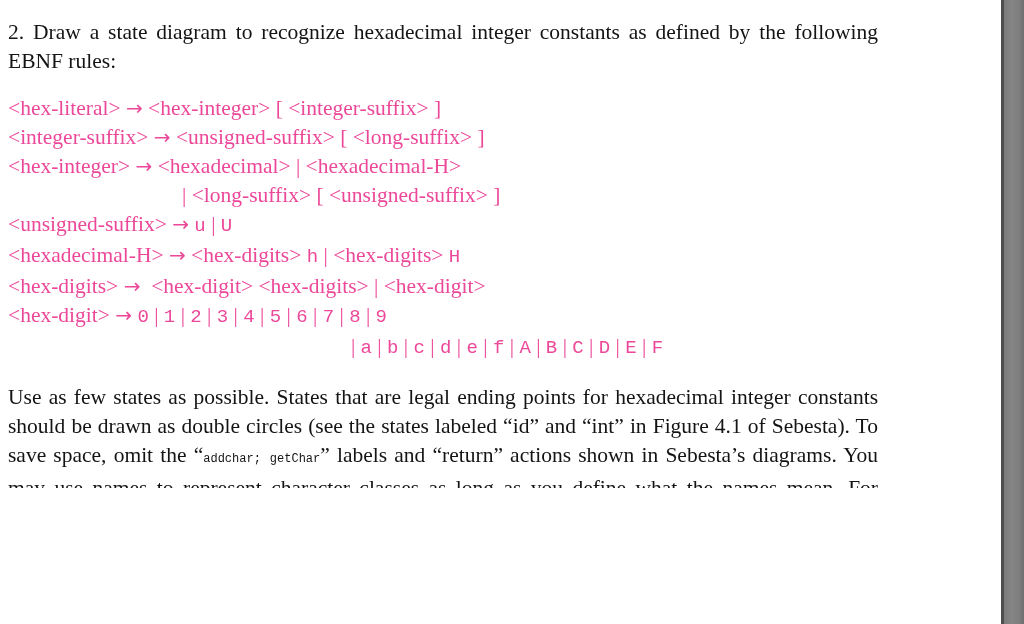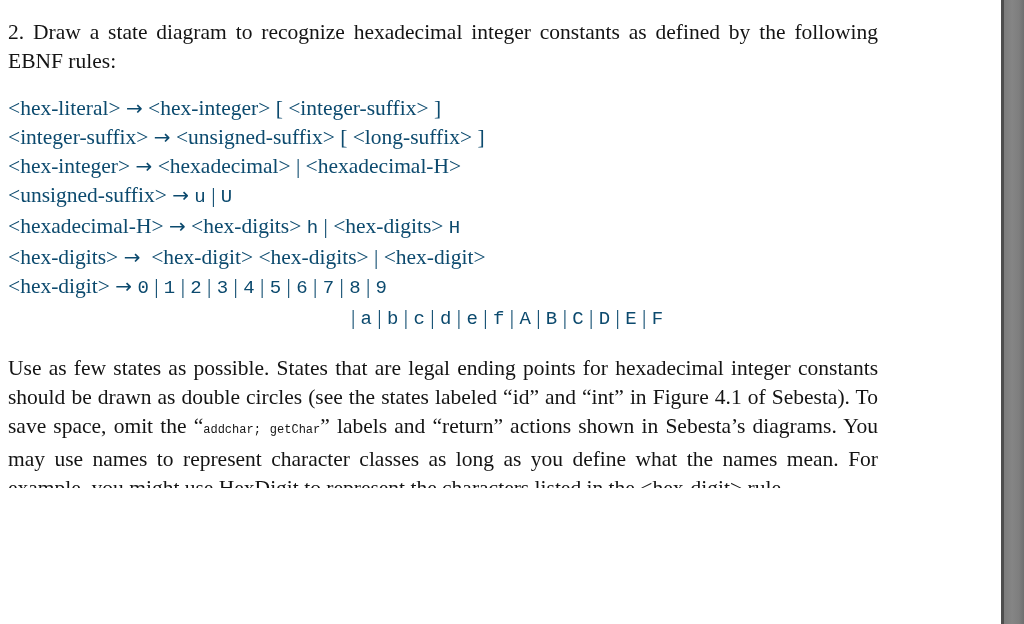--- a/index.html
+++ b/index.html
@@ -45,21 +45,21 @@
   .para.intro {
     margin-bottom: 0;
   }
 
   .gap-small { height: 20px; }
   .gap-rules { height: 18px; }
 
   .rules {
     font-size: 21.5px;
     line-height: 29px;
-    color: #0c4a6e;
+    color: #ec4899;
   }
 
   .rule-line {
     white-space: pre;
     font-size: 21.5px;
     line-height: 29px;
   }
 
   .nt {
     font-family: "Liberation Serif", "DejaVu Serif", serif;
@@ -123,20 +123,21 @@
     <div class="gap-rules"></div>
 
     <div class="rules">
 
       <div class="rule-line"><span class="nt">&lt;hex-literal&gt;</span> <span class="arrow">→</span> <span class="nt">&lt;hex-integer&gt; [ &lt;integer-suffix&gt; ]</span></div>
 
       <div class="rule-line"><span class="nt">&lt;integer-suffix&gt;</span> <span class="arrow">→</span> <span class="nt">&lt;unsigned-suffix&gt; [ &lt;long-suffix&gt; ]</span></div>
 
       <div class="rule-line"><span class="nt">&lt;hex-integer&gt;</span> <span class="arrow">→</span> <span class="nt">&lt;hexadecimal&gt; | &lt;hexadecimal-H&gt;</span></div>
 
+      <div class="rule-line indent-1"><span class="nt">| &lt;long-suffix&gt; [ &lt;unsigned-suffix&gt; ]</span></div>
 
       <div class="rule-line"><span class="nt">&lt;unsigned-suffix&gt;</span> <span class="arrow">→</span> <span class="term">u</span> <span class="bar">|</span> <span class="term">U</span></div>
 
 
 
       <div class="rule-line"><span class="nt">&lt;hexadecimal-H&gt;</span> <span class="arrow">→</span> <span class="nt">&lt;hex-digits&gt;</span> <span class="term">h</span> <span class="bar">|</span> <span class="nt">&lt;hex-digits&gt;</span> <span class="term">H</span></div>
 
       <div class="rule-line"><span class="nt">&lt;hex-digits&gt;</span> <span class="arrow">→</span>  <span class="nt">&lt;hex-digit&gt; &lt;hex-digits&gt; | &lt;hex-digit&gt;</span></div>
 
       <div class="rule-line"><span class="nt">&lt;hex-digit&gt;</span> <span class="arrow">→</span> <span class="term">0</span> <span class="bar">|</span> <span class="term">1</span> <span class="bar">|</span> <span class="term">2</span> <span class="bar">|</span> <span class="term">3</span> <span class="bar">|</span> <span class="term">4</span> <span class="bar">|</span> <span class="term">5</span> <span class="bar">|</span> <span class="term">6</span> <span class="bar">|</span> <span class="term">7</span> <span class="bar">|</span> <span class="term">8</span> <span class="bar">|</span> <span class="term">9</span></div>

